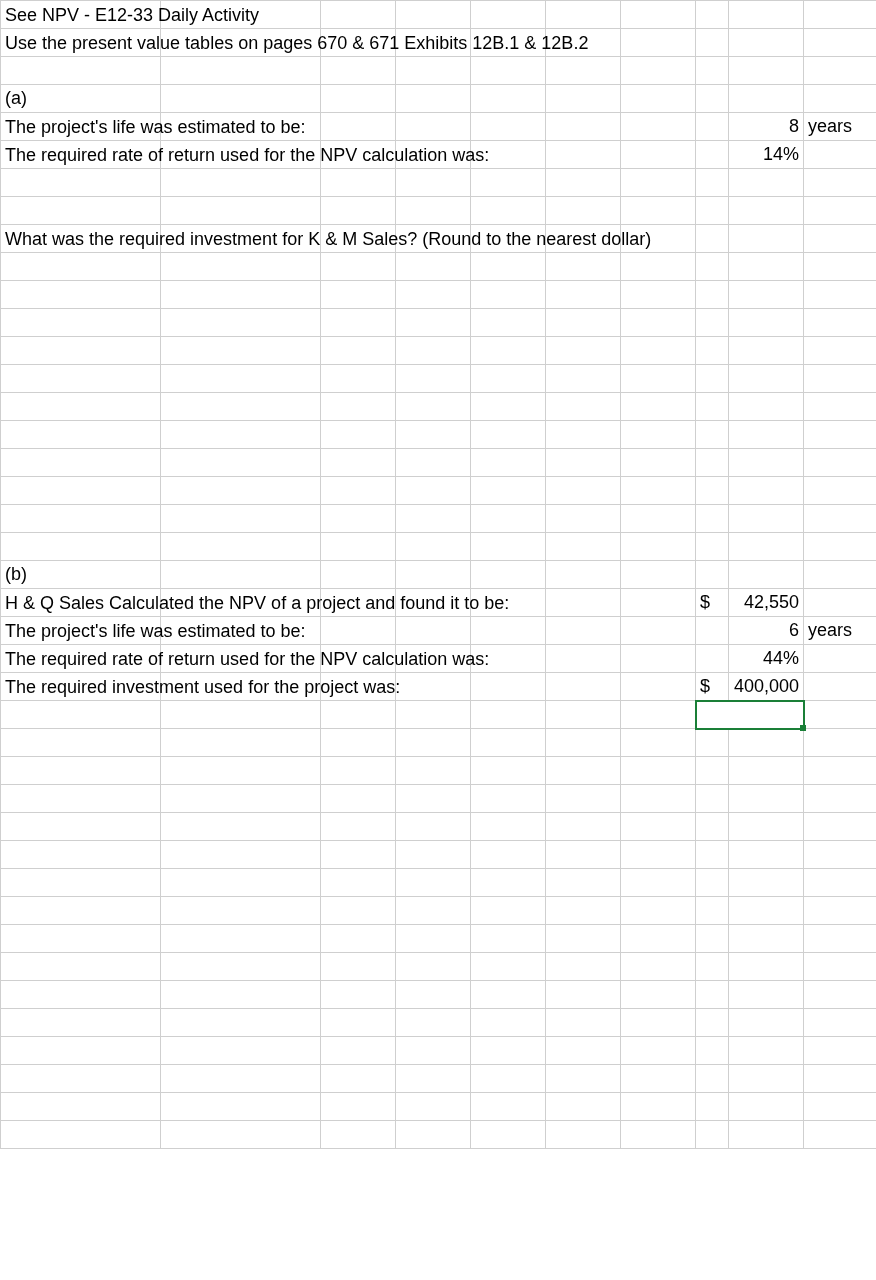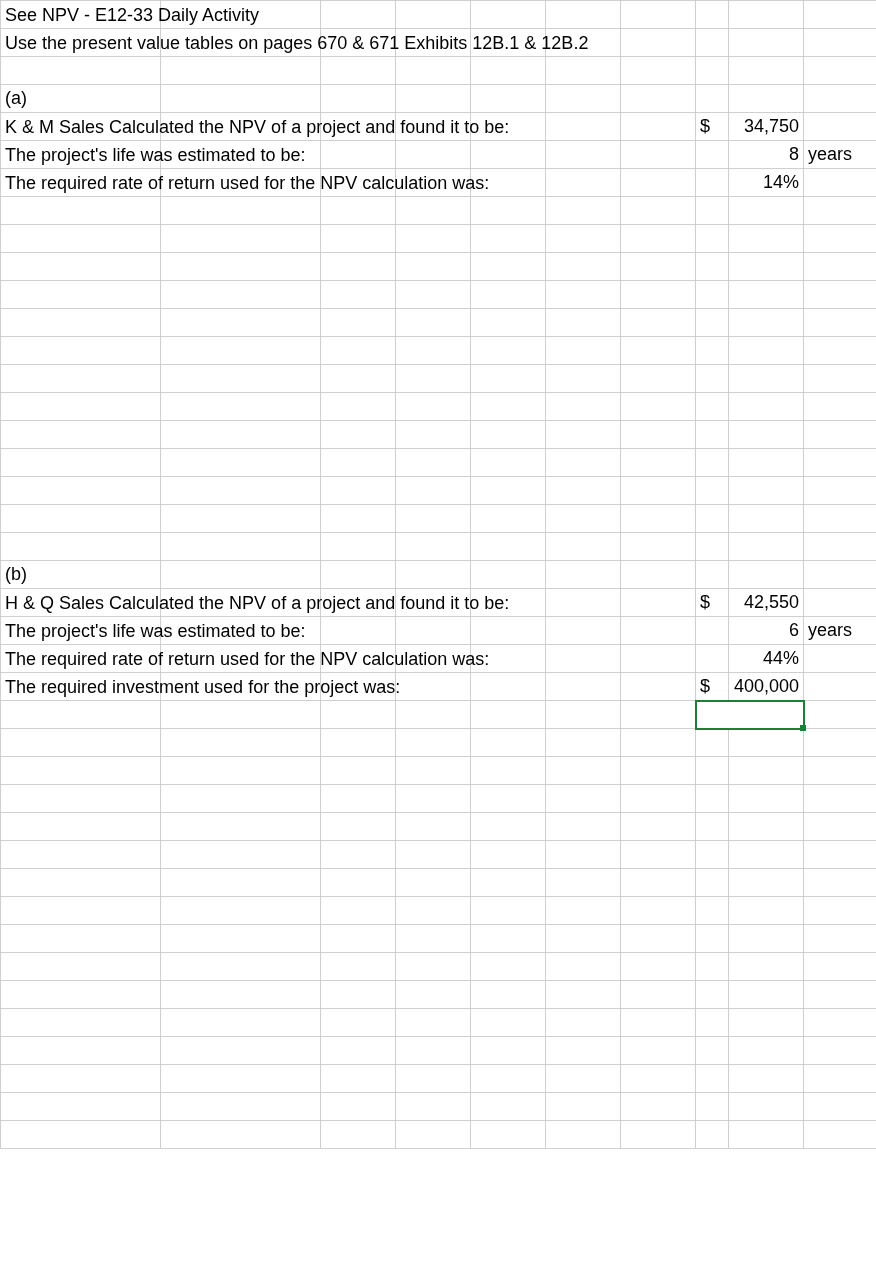--- a/index.html
+++ b/index.html
@@ -132,34 +132,20 @@
         <td></td>
         <td></td>
         <td></td>
       <td></td>
         <td></td>
         <td></td>
         <td></td>
         <td></td>
     </tr>
 
-    <tr>
-      <td>
-          <span class="overflow">K &amp; M Sales Calculated the NPV of a project and found it to be:</span>
-        </td>
-      <td></td>
-        <td></td>
-        <td></td>
-        <td></td>
-      <td></td>
-        <td></td>
-      <td class="left"><span>$</span></td>
-      <td class="right"><span>34,750</span></td>
-      <td></td>
-    </tr>
 
     <tr>
       <td>
           <span class="overflow">The project's life was estimated to be:</span>
         </td>
       <td></td>
         <td></td>
         <td></td>
         <td></td>
       <td></td>
@@ -203,20 +189,34 @@
         <td></td>
         <td></td>
         <td></td>
         <td></td>
         <td></td>
         <td></td>
         <td></td>
         <td></td>
       </tr>
 
+    <tr>
+      <td>
+          <span class="overflow">What was the required investment for K &amp; M Sales?  (Round to the nearest dollar)</span>
+        </td>
+      <td></td>
+        <td></td>
+        <td></td>
+        <td></td>
+      <td></td>
+        <td></td>
+        <td></td>
+        <td></td>
+        <td></td>
+    </tr>
 
     <tr>
         <td></td>
         <td></td>
         <td></td>
         <td></td>
         <td></td>
         <td></td>
         <td></td>
         <td></td>

